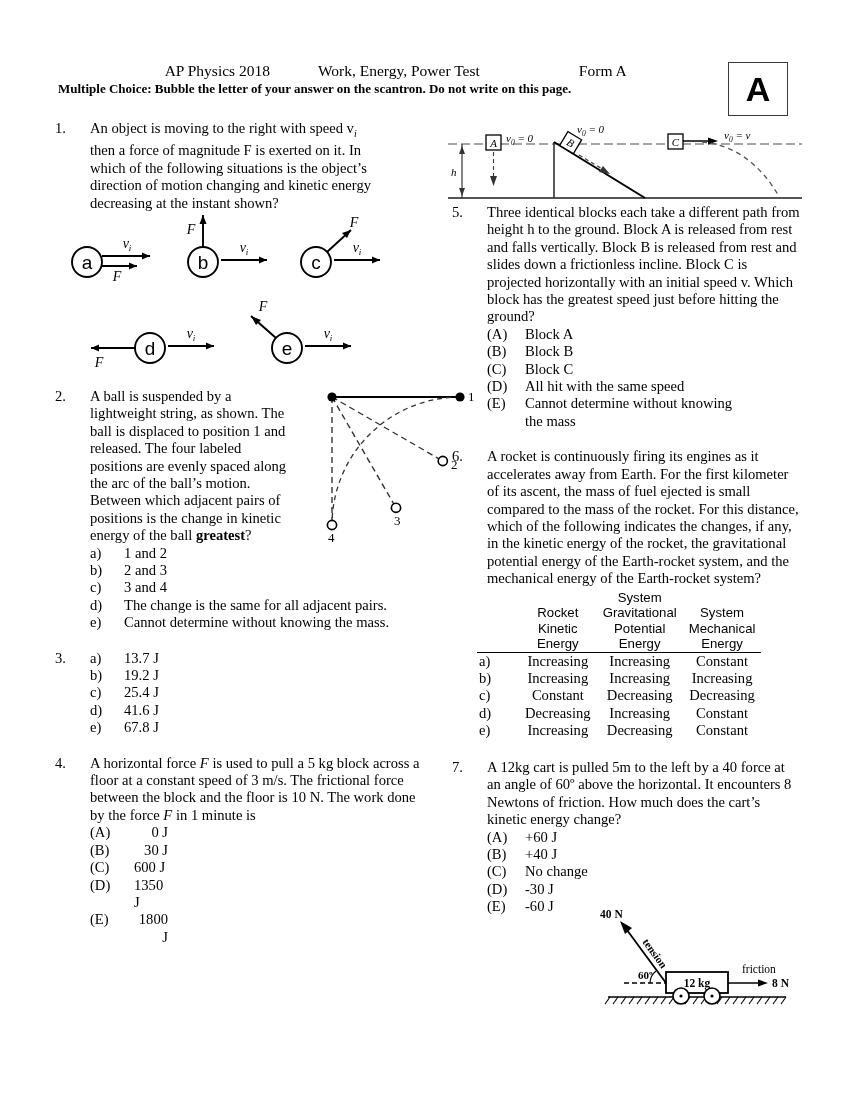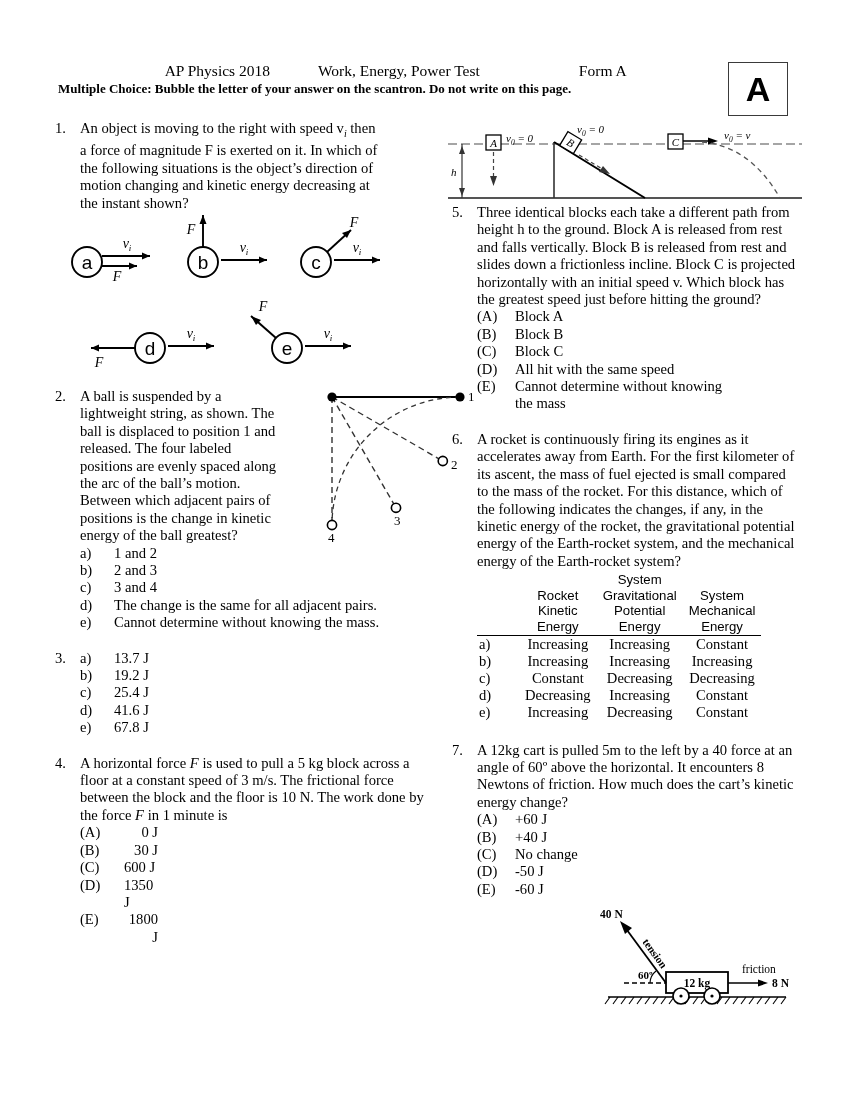--- a/index.html
+++ b/index.html
@@ -65,32 +65,32 @@
     position: relative;
     font-size: 14.6px;
     line-height: 17.4px;
   }
   .q .num {
     position: absolute;
     left: 0; top: 0;
     width: 22px;
     text-align: left;
   }
-  .q .body { margin-left: 25px; }
+  .q .body { margin-left: 35px; }
   .q .stem { margin: 0; }
   .q .stem-narrow { width: 200px; }
 
   ul.opts { list-style: none; margin: 0; padding: 0; }
   ul.opts li { position: relative; padding-left: 34px; line-height: 17.4px; }
   ul.opts li .lbl { position: absolute; left: 0; top: 0; }
   ul.opts.paren li { padding-left: 38px; }
   ul.opts.paren-wide li { padding-left: 44px; }
   ul.opts li .cont { display: block; padding-left: 0; }
 
-  b.bold { font-weight: normal; }
+  b.bold { font-weight: bold; }
   i.it { font-style: italic; }
   .sub { font-size: 10px; vertical-align: sub; font-style: italic; }
 
   
   .fig-forces {
     position: relative;
     width: 372px; height: 160px;
     margin-top: 8px;
   }
 
@@ -415,21 +415,21 @@
     </div>
 
     <div class="q" style="margin-top:20px;">
       <span class="num">7.</span>
       <div class="body">
         <p class="stem">A 12kg cart is pulled 5m to the left by a 40 force at an angle of 60º above the horizontal.  It encounters 8 Newtons of friction. How much does the cart’s kinetic energy change?</p>
         <ul class="opts paren" style="width:150px;">
           <li><span class="lbl">(A)</span><span>+60 J</span></li>
           <li><span class="lbl">(B)</span><span>+40 J</span></li>
           <li><span class="lbl">(C)</span><span>No change</span></li>
-          <li><span class="lbl">(D)</span><span>-50 J</span></li>
+          <li><span class="lbl">(D)</span><span>-30 J</span></li>
           <li><span class="lbl">(E)</span><span>-60 J</span></li>
         </ul>
       </div>
     </div>
   </div>
 
   <div class="fig-cart">
     <svg width="215" height="112" viewBox="0 0 215 112">
 
       <line x1="18" y1="99" x2="196" y2="99" stroke="#000" stroke-width="1.6"></line>

